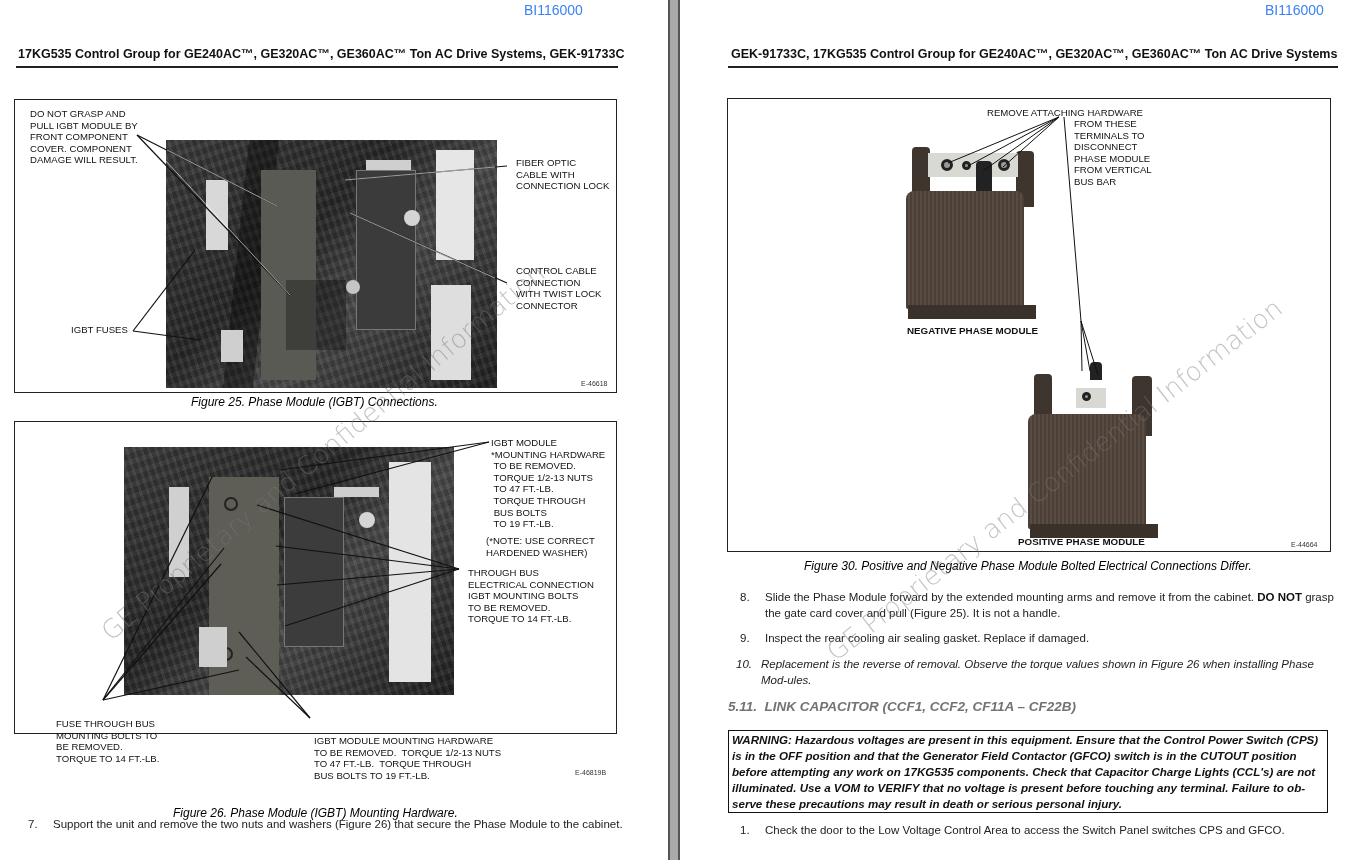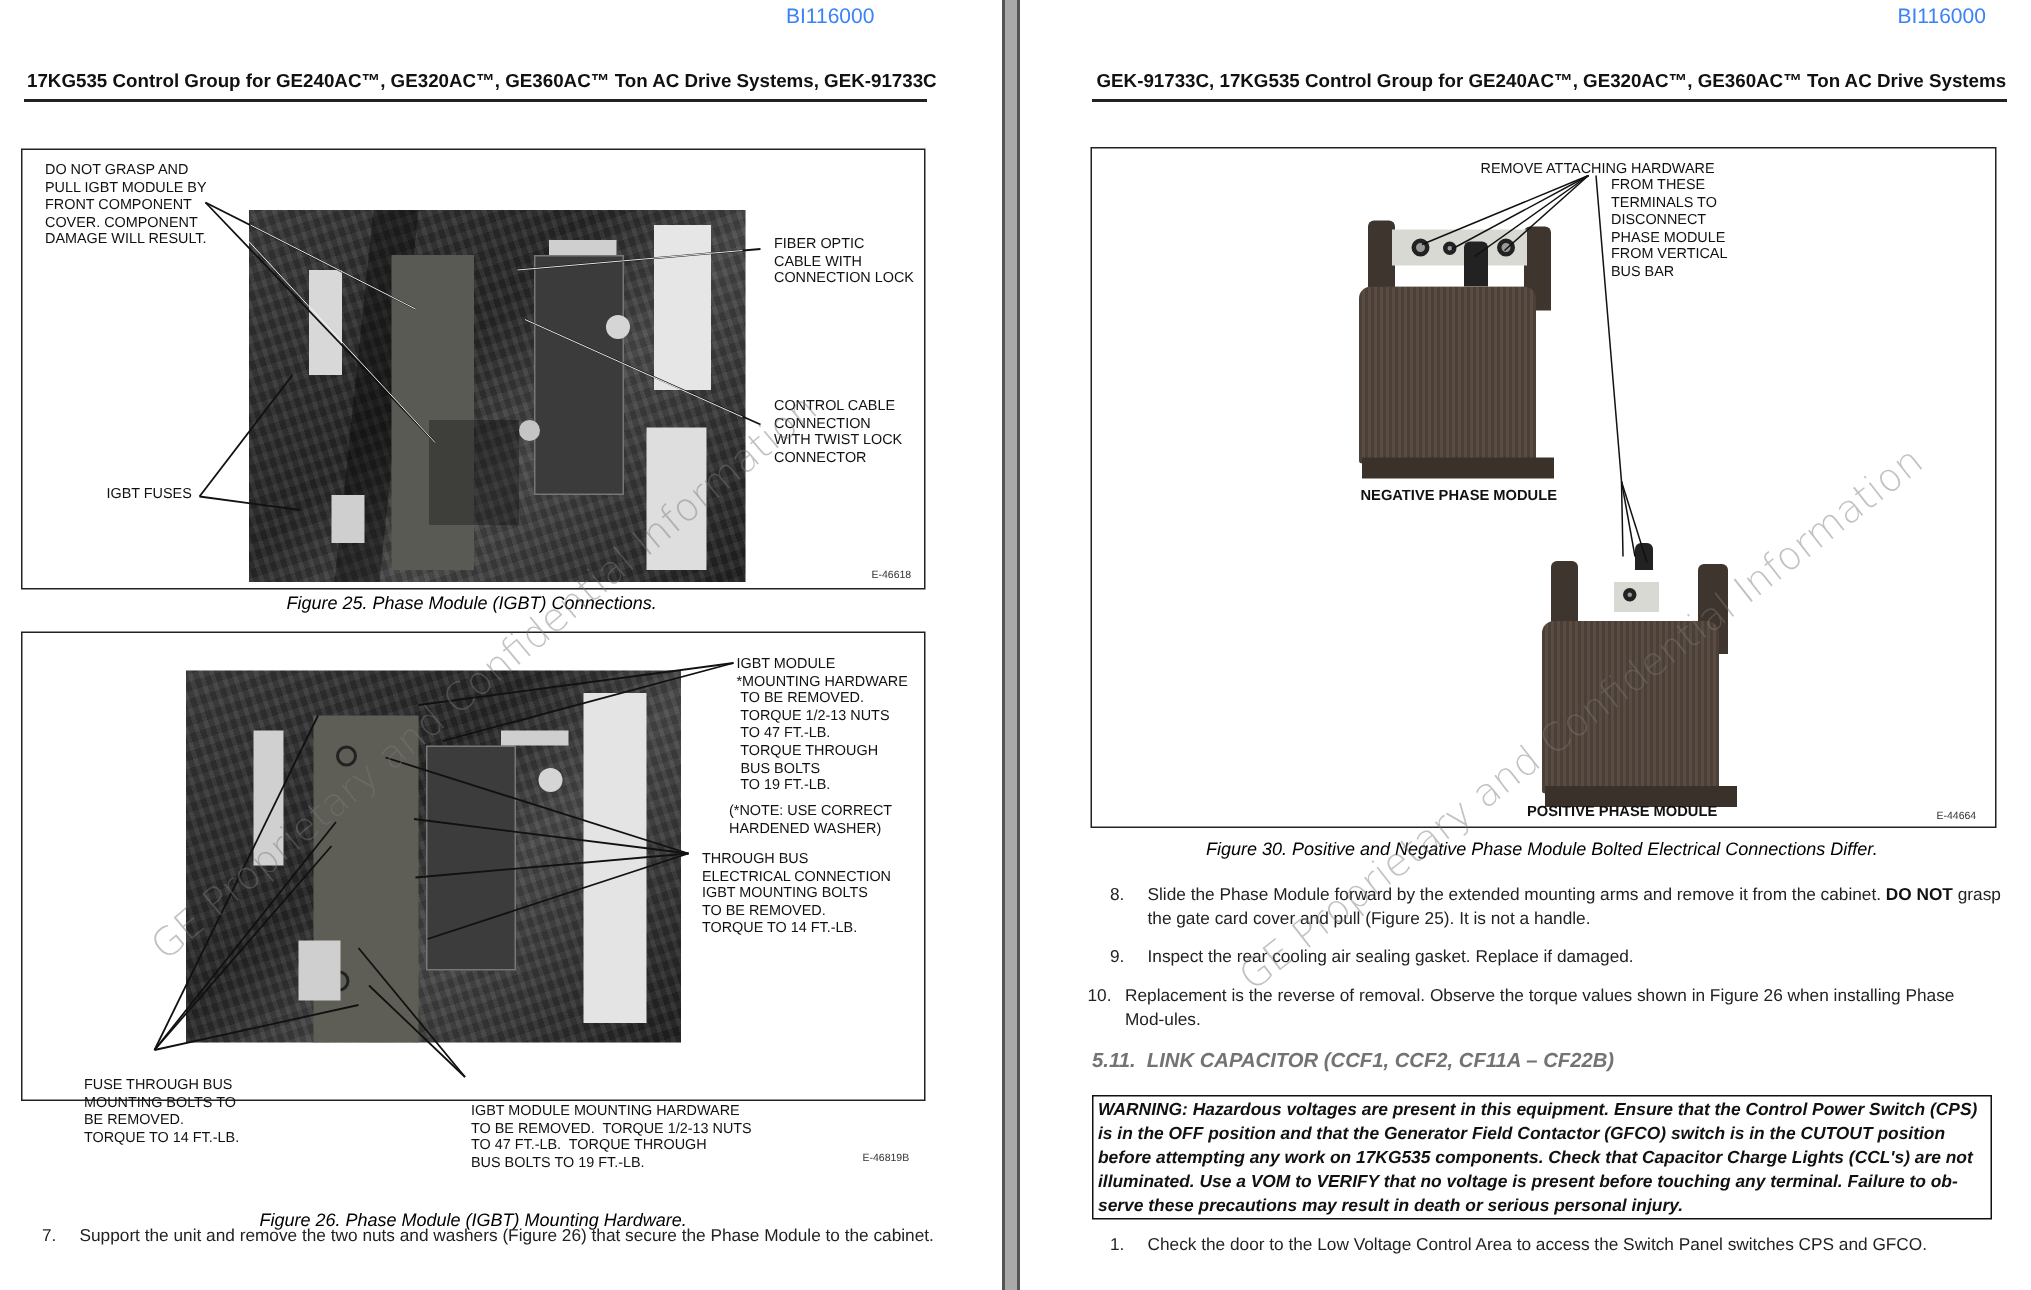--- a/index.html
+++ b/index.html
@@ -224,21 +224,21 @@
   <div class="caption" style="left:124px; top:559px;">Figure 30.  Positive and Negative Phase Module Bolted Electrical Connections Differ.</div>
 
   <div class="step" style="left:60px; top:589px; width:595px; height:32px;">
     <span class="num">8.</span>
     <span class="txt" style="left:25px;"><span>Slide the Phase Module forward by the extended mounting arms and remove it from the cabinet. </span><b>DO NOT</b><span> grasp the gate card cover and pull (Figure 25).  It is not a handle.</span></span>
   </div>
   <div class="step" style="left:60px; top:630px; width:595px;">
     <span class="num">9.</span>
     <span class="txt" style="left:25px;">Inspect the rear cooling air sealing gasket.  Replace if damaged.</span>
   </div>
-  <div class="step" style="left:45px; top:656px; width:595px; height:32px;">
+  <div class="step" style="left:56px; top:656px; width:595px; height:32px;font-style:italic;">
     <span class="num">10.</span>
     <span class="txt" style="left:25px;">Replacement is the reverse of removal. Observe the torque values shown in Figure 26 when installing Phase Mod-ules.</span>
   </div>
 
   <div class="section-title" style="left:48px; top:699px;">
     <span>5.11.</span>&nbsp;&nbsp;<span>LINK CAPACITOR (CCF1, CCF2, CF11A – CF22B)</span>
   </div>
 
   <div class="warning-box" style="left:48px; top:730px; width:600px; height:83px;">WARNING: Hazardous voltages are present in this equipment.  Ensure that the Control Power Switch (CPS) is in the OFF position and that the Generator Field Contactor (GFCO) switch is in the CUTOUT position before attempting any work on 17KG535 components.  Check that Capacitor Charge Lights (CCL's) are not illuminated.  Use a VOM to VERIFY that no voltage is present before touching any terminal.  Failure to ob-serve these precautions may result in death or serious personal injury.</div>
 

